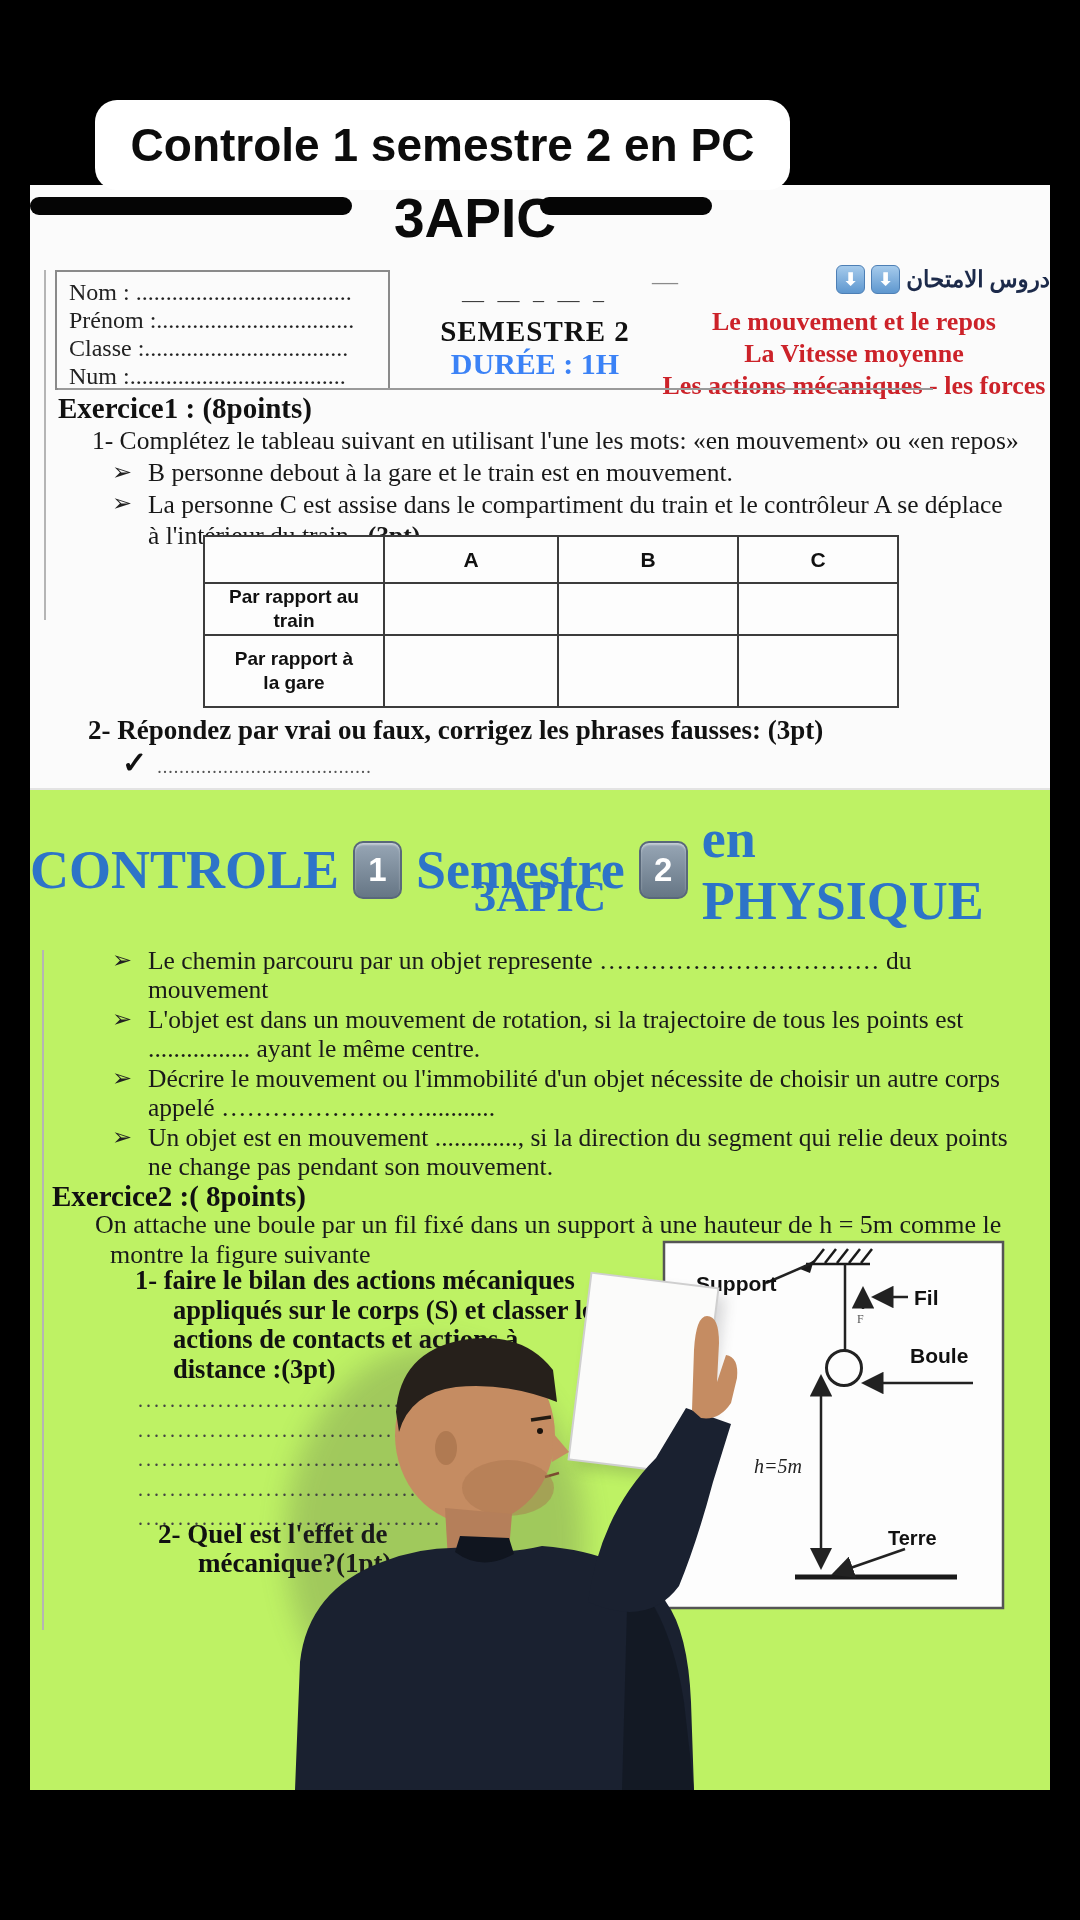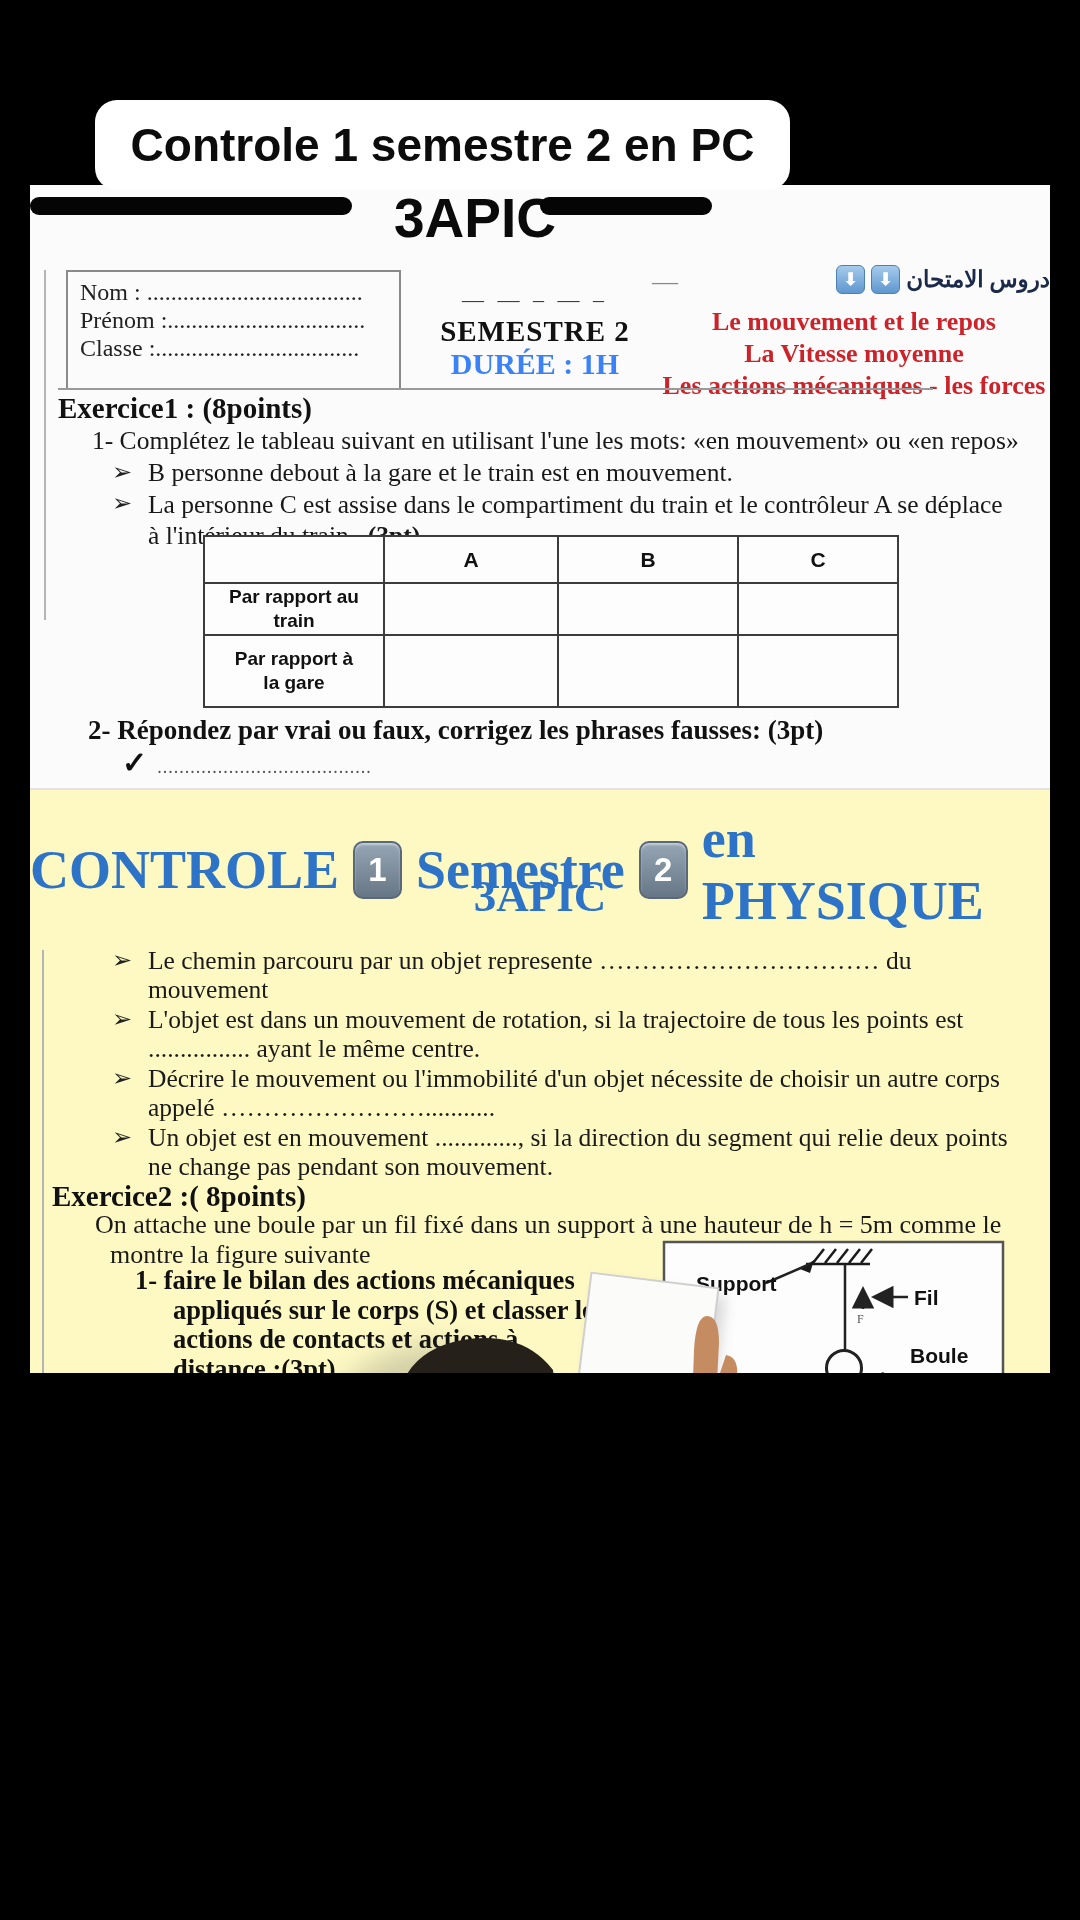--- a/index.html
+++ b/index.html
@@ -1,43 +1,43 @@
 <!DOCTYPE html>
 <html><head>
 <meta charset="utf-8">
 <style>
   html,body{margin:0;padding:0;background:#000;}
-  .stage{position:relative;width:1080px;height:1373px;background:#000;overflow:hidden;
+  .stage{position:relative;width:1080px;height:1920px;background:#000;overflow:hidden;
          font-family:"Liberation Serif",serif;color:#1a1a1a;}
   .abs{position:absolute;}
 
   
   .title-card{left:95px;top:100px;width:695px;height:90px;background:#fff;border-radius:22px;
               display:flex;align-items:center;justify-content:center;z-index:6;}
   .title-card span{font-family:"Liberation Sans",sans-serif;font-weight:bold;font-size:46px;color:#0c0c0c;}
   .bar{height:18px;background:#050505;border-radius:9px;z-index:5;}
 
   
   .doc1{left:30px;top:185px;width:1020px;height:605px;background:#fbfbfb;z-index:1;}
-  .doc2{left:30px;top:790px;width:1020px;height:1000px;background:#fef9c3;z-index:1;}
+  .doc2{left:30px;top:790px;width:1020px;height:1000px;background:#bef264;z-index:1;}
   .seam{left:30px;top:788px;width:1020px;height:2px;background:#e3e3e3;z-index:2;}
   .page-edge{width:2px;background:#b5b5b5;}
 
   .apic1{left:320px;top:1px;width:250px;text-align:center;
          font-family:"Liberation Sans",sans-serif;font-weight:bold;font-size:55px;color:#0a0a0a;}
   .dash-dec{left:622px;top:82px;color:#8a8a8a;font-size:26px;}
 
   .arabic-row{left:700px;top:80px;width:320px;display:flex;align-items:center;gap:6px;justify-content:flex-end;
               direction:ltr;}
   .chip{width:27px;height:27px;border-radius:6px;background:linear-gradient(180deg,#a6cbec,#5e97cf);
         border:1px solid #4d7fb5;color:#fff;font-size:17px;display:inline-flex;align-items:center;
         justify-content:center;font-weight:bold;font-family:"Liberation Sans",sans-serif;}
   .arabic-txt{font-size:23px;font-weight:bold;color:#1c2a4a;direction:rtl;}
 
-  .student-box{left:36px;top:85px;width:335px;height:120px;border:2px solid #8a8a8a;background:transparent;
+  .student-box{left:25px;top:85px;width:335px;height:120px;border:2px solid #8a8a8a;background:transparent;
                padding:6px 0 0 12px;box-sizing:border-box;}
   .student-box .fld{font-size:24px;line-height:28px;color:#222;white-space:nowrap;overflow:hidden;}
 
   .midcol{left:395px;top:105px;width:220px;text-align:center;}
   .mid-dash{font-size:22px;color:#333;letter-spacing:4px;line-height:20px;}
   .semestre{font-family:"Liberation Serif",serif;font-weight:bold;font-size:29px;letter-spacing:1px;color:#111;line-height:34px;margin-top:4px;}
   .duree{font-weight:bold;font-size:30px;color:#3b82f6;line-height:32px;}
 
   .topics{left:628px;top:121px;width:392px;text-align:center;}
   .topics div{font-weight:bold;font-size:26px;line-height:32px;color:#cc2229;}
@@ -103,20 +103,21 @@
     <div class="abs arabic-row">
       <span class="chip">⬇</span>
       <span class="chip">⬇</span>
       <span class="arabic-txt">دروس الامتحان</span>
     </div>
 
     <div class="abs student-box">
       <div class="fld">Nom : ....................................</div>
       <div class="fld">Prénom :.................................</div>
       <div class="fld">Classe :..................................</div>
+      <div class="fld">Num :....................................</div>
     </div>
 
     <div class="abs midcol">
       <div class="mid-dash">— — – — –</div>
       <div class="semestre">SEMESTRE 2</div>
       <div class="duree">DURÉE : 1H</div>
     </div>
 
     <div class="abs topics">
       <div>Le mouvement et le repos</div>

